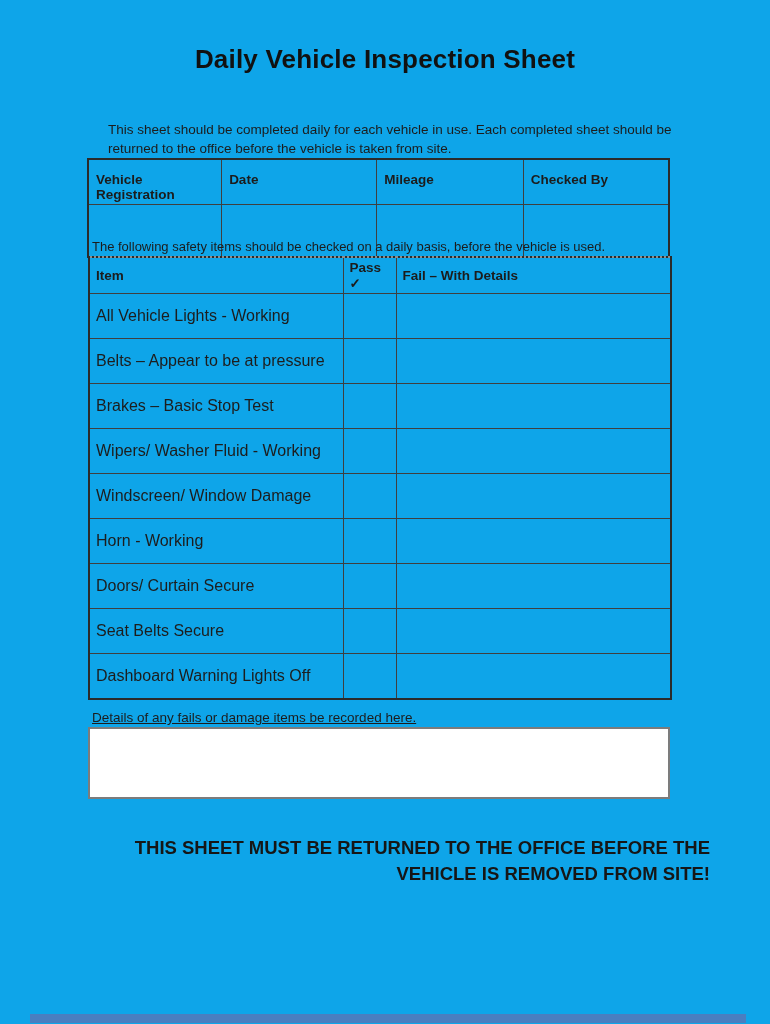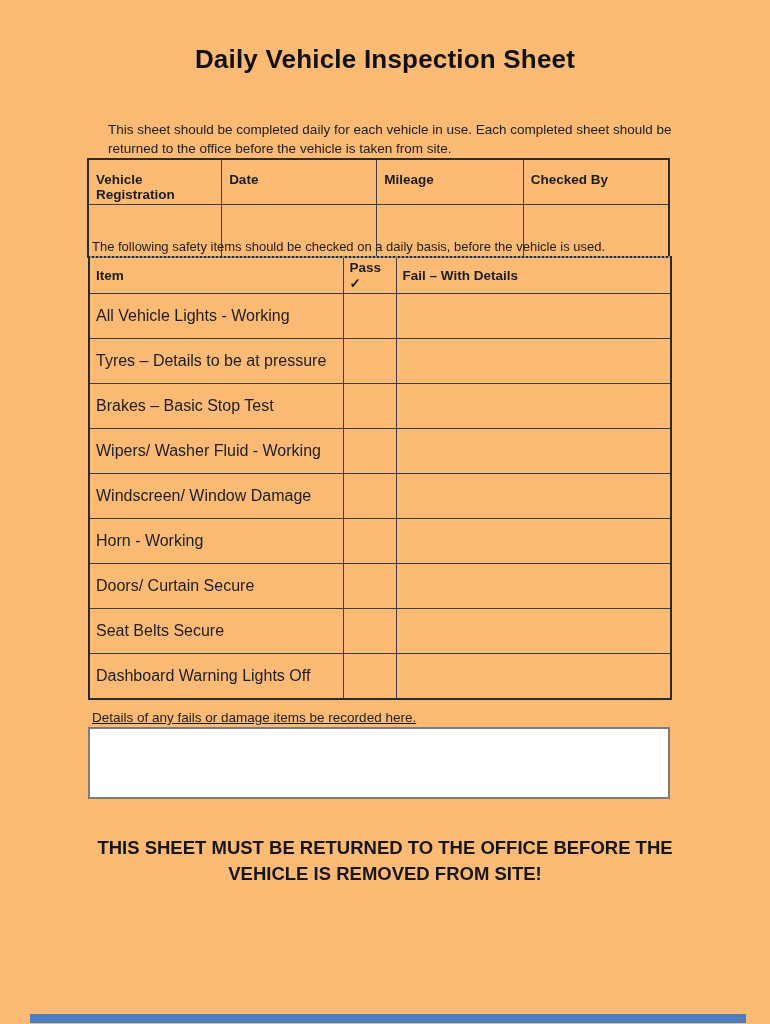--- a/index.html
+++ b/index.html
@@ -1,19 +1,19 @@
 <!DOCTYPE html>
 <html><head>
 <meta charset="utf-8">
 <style>
   html,body{margin:0;padding:0;background:#ffffff;}
   .page{
     position:relative;
     width:770px;height:1024px;
-    background:#fdba74;
+    background:#0ea5e9;
     font-family:"Liberation Sans",sans-serif;
     color:#1c1c1c;
     overflow:hidden;
   }
   .title{
     position:absolute;top:44px;left:0;width:770px;
     text-align:center;font-size:26px;font-weight:bold;color:#111;
     margin:0;letter-spacing:0.2px;
   }
   .intro{
@@ -64,21 +64,21 @@
   .details-label{
     position:absolute;top:710px;left:92px;margin:0;
     font-size:13.5px;text-decoration:underline;color:#1c1c1c;
   }
   .details-box{
     position:absolute;top:727px;left:88px;width:578px;height:68px;
     border:2px solid #7c7c7c;background:#ffffff;
   }
   .footer{
     position:absolute;top:835px;left:60px;width:650px;
-    text-align:center;font-size:18.5px;font-weight:bold;color:#161616;
+    text-align:right;font-size:18.5px;font-weight:bold;color:#161616;
     line-height:26px;margin:0;
   }
   .accent-bar{
     position:absolute;bottom:1px;left:30px;width:716px;height:9px;
   }
 </style>
 </head>
 <body>
 
 <div class="page">
@@ -127,21 +127,21 @@
           <th>Fail – With Details</th>
         </tr>
       </thead>
     <tbody>
         <tr>
           <td>All Vehicle Lights - Working</td>
           <td></td>
           <td></td>
         </tr>
         <tr>
-          <td>Tyres – Details to be at pressure</td>
+          <td>Belts – Appear to be at pressure</td>
           <td></td>
           <td></td>
         </tr>
         <tr>
           <td>Brakes – Basic Stop Test</td>
           <td></td>
           <td></td>
         </tr>
         <tr>
           <td>Wipers/ Washer Fluid - Working</td>

